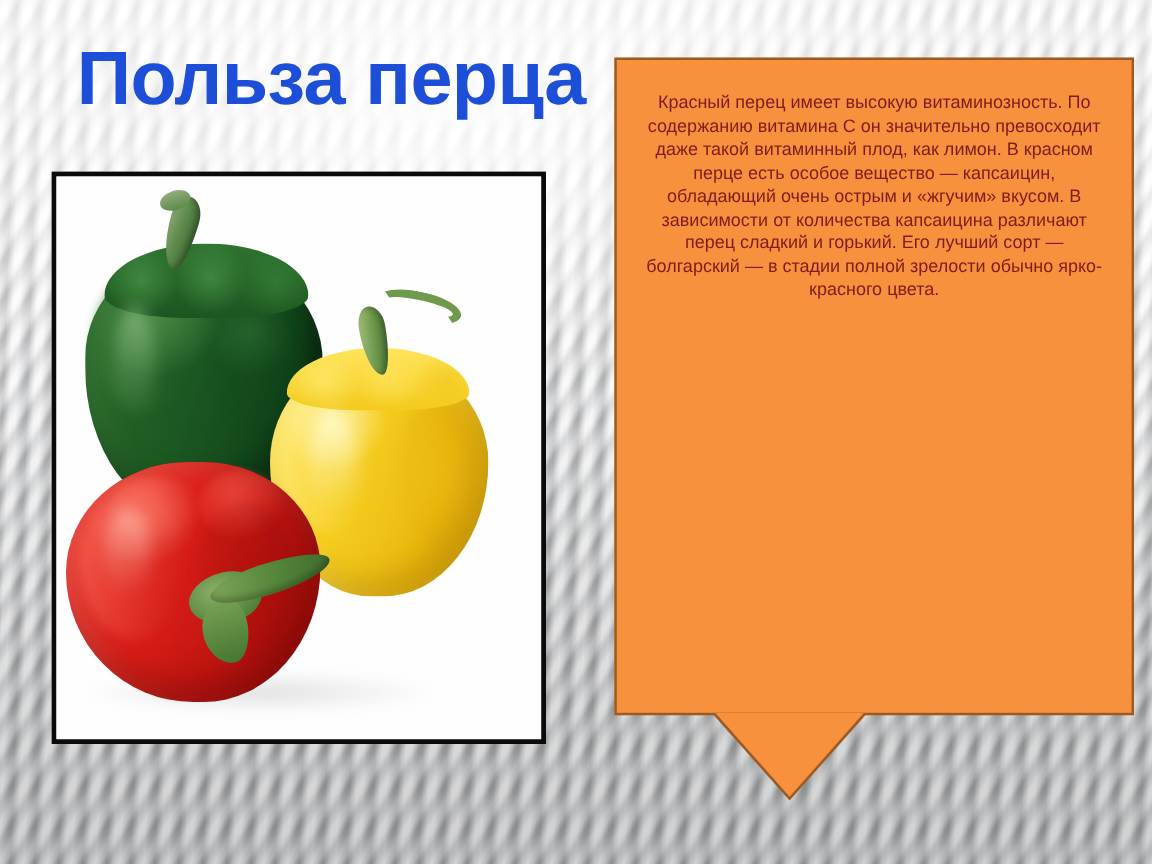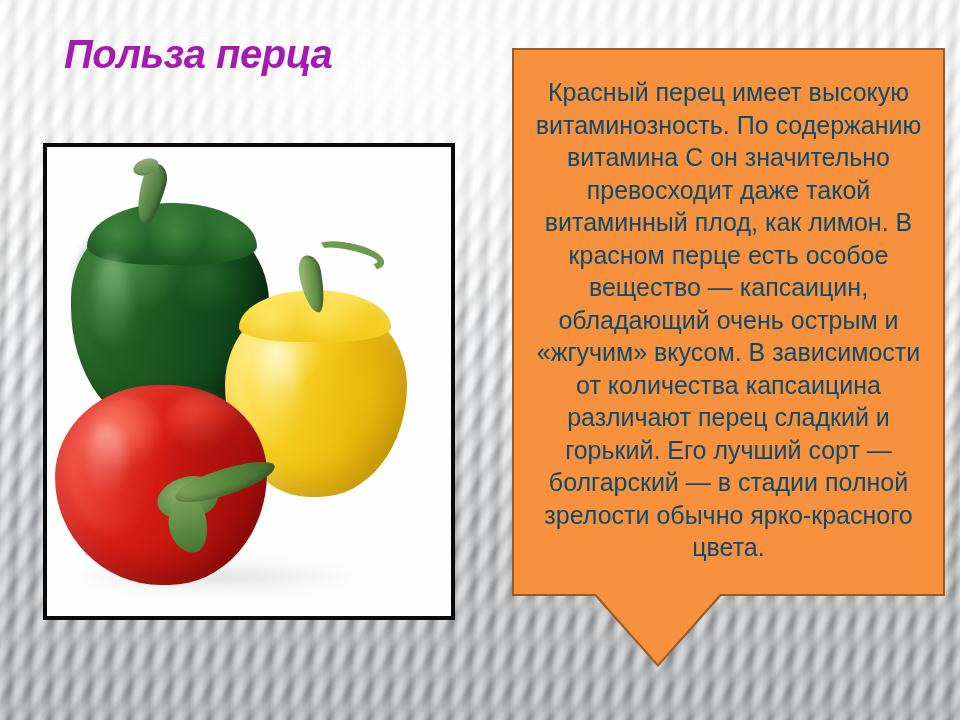--- a/index.html
+++ b/index.html
@@ -74,27 +74,26 @@
       radial-gradient(ellipse 70% 45% at 38% 12%, rgba(255,255,255,0.85), rgba(255,255,255,0) 70%),
       linear-gradient(180deg, rgba(255,255,255,0.55) 0%, rgba(255,255,255,0) 45%, rgba(90,92,95,0.18) 100%);
     pointer-events: none;
   }
 
   
   #title {
     position: absolute;
     left: 64px;
     top: 33px;
-    font-size: 40px;
+    font-size: 63px;
     font-weight: bold;
-    color: #a21caf;
+    color: #1d4ed8;
     letter-spacing: -0.5px;
     white-space: nowrap;
     line-height: 1.05;
-    font-style: italic;
   }
 
   
   #photo-frame {
     position: absolute;
     left: 43px;
     top: 143px;
     width: 412px;
     height: 477px;
     border: 4px solid #0a0a0a;
@@ -365,23 +364,23 @@
     width: 433px;
     height: 548px;
     background: #f7913d;
     border: 2px solid #9a5a24;
     box-sizing: border-box;
     z-index: 5;
   }
   #callout-text {
     padding: 26px 18px 10px 18px;
     text-align: center;
-    font-size: 25px;
+    font-size: 15px;
     line-height: 1.30;
-    color: #0c4a6e;
+    color: #7f1d1d;
     font-family: "Liberation Sans", sans-serif;
   }
   #callout-tail {
     position: absolute;
     left: 596px;
     top: 594px;
     width: 0;
     height: 0;
     border-left: 62px solid transparent;
     border-right: 62px solid transparent;

